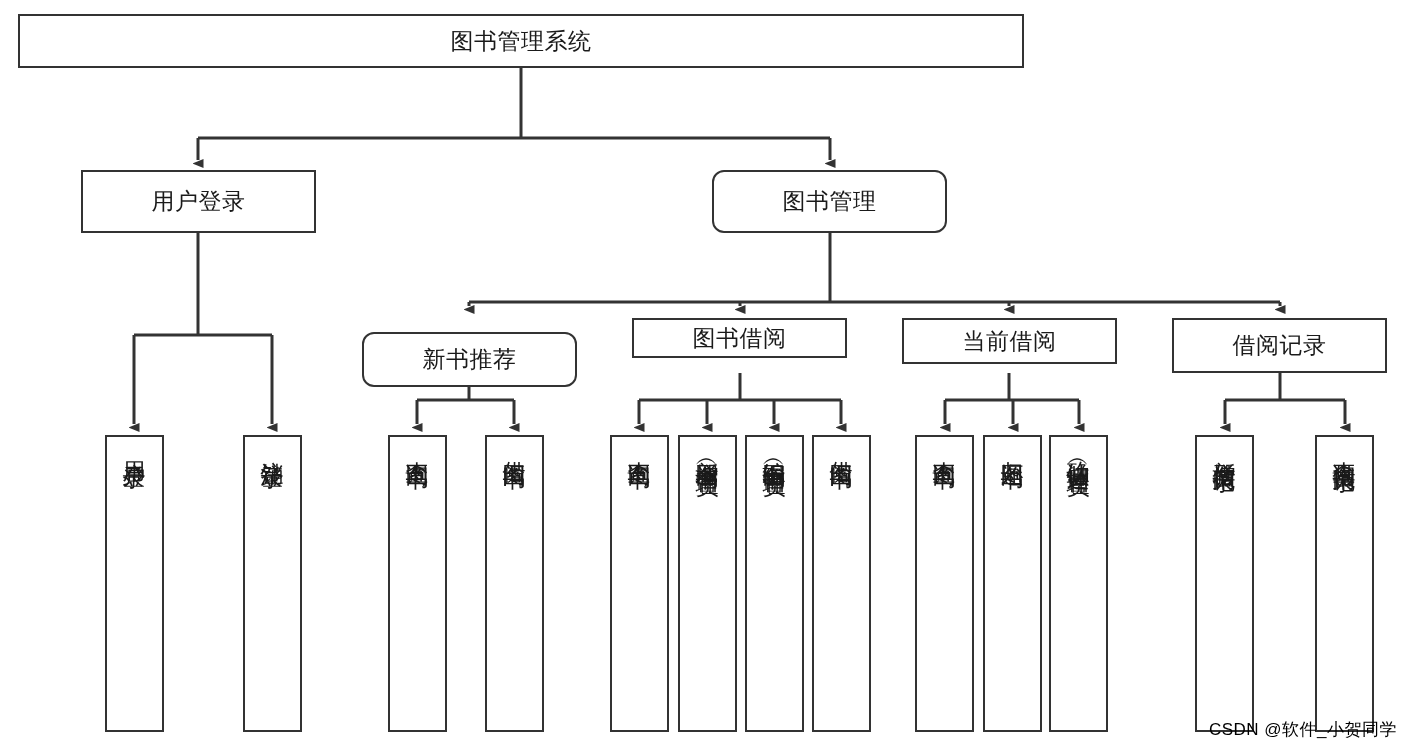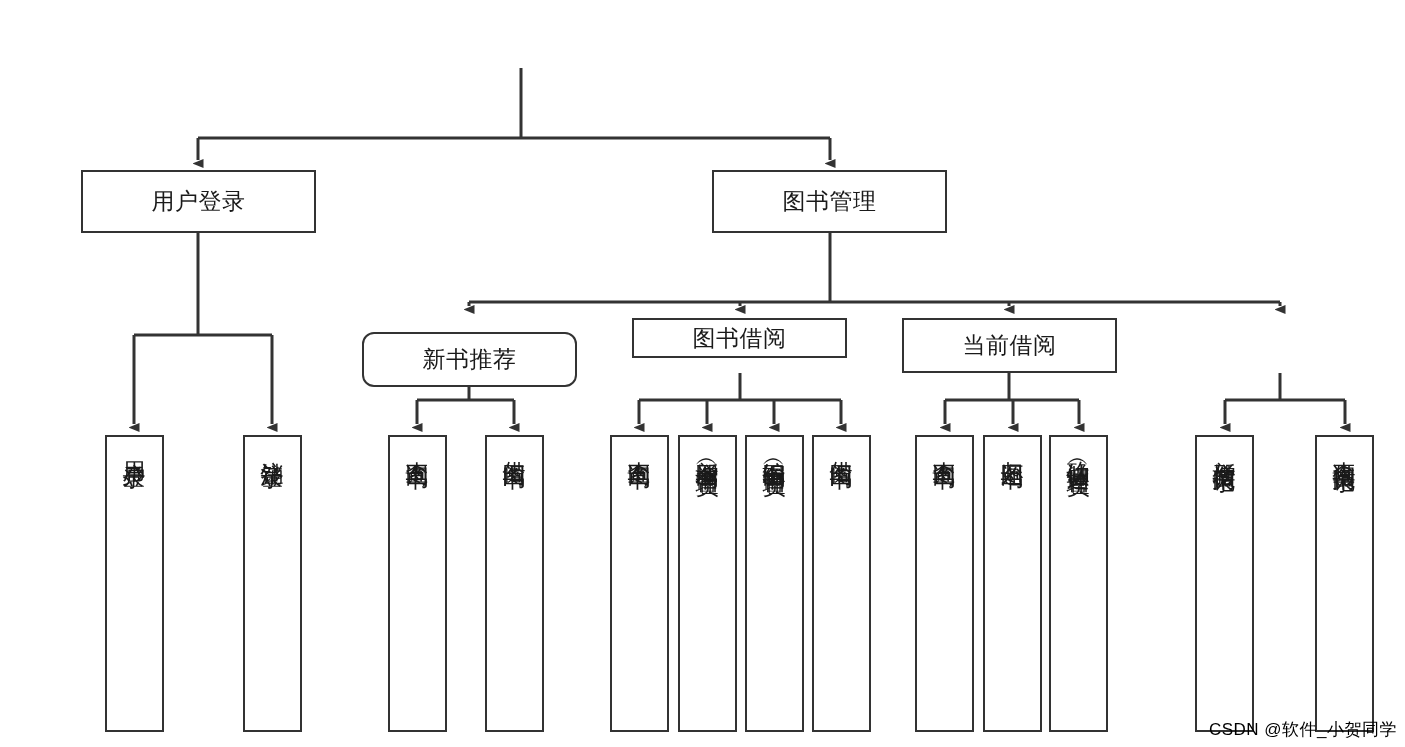--- a/index.html
+++ b/index.html
@@ -118,41 +118,47 @@
       <path d="M 1013,400 L 1013,424" marker-end="url(#arrowhead)"></path>
       <path d="M 1079,400 L 1079,424" marker-end="url(#arrowhead)"></path>
 
       <path d="M 1280,373 L 1280,400"></path>
       <path d="M 1225,400 L 1345,400"></path>
       <path d="M 1225,400 L 1225,424" marker-end="url(#arrowhead)"></path>
       <path d="M 1345,400 L 1345,424" marker-end="url(#arrowhead)"></path>
     </g>
   </svg>
 
+  <div class="node-box node-root node-h" style="left:18px; top:14px; width:1006px; height:54px;">
+    <span class="node-label">图书管理系统</span>
+  </div>
 
   <div class="node-box node-h" style="left:81px; top:170px; width:235px; height:63px;">
     <span class="node-label">用户登录</span>
   </div>
 
-  <div class="node-box node-h" style="left:712px; top:170px; width:235px; height:63px;">
+  <div class="node-box node-h" style="left:712px; top:170px; width:235px; height:63px;border-radius:12px;">
     <span class="node-label">图书管理</span>
   </div>
 
   <div class="node-box node-h" style="left:362px; top:332px; width:215px; height:55px;border-radius:12px;">
     <span class="node-label">新书推荐</span>
   </div>
 
   <div class="node-box node-h" style="left:632px; top:318px; width:215px; height:40px;">
     <span class="node-label">图书借阅</span>
   </div>
 
-  <div class="node-box node-h" style="left:902px; top:318px; width:215px; height:55px;">
+  <div class="node-box node-h" style="left:902px; top:318px; width:215px; height:46px;">
     <span class="node-label">当前借阅</span>
   </div>
 
+  <div class="node-box node-h" style="left:1172px; top:318px; width:215px; height:55px;">
+    <span class="node-label">借阅记录</span>
+  </div>
 
   <div class="node-box node-v" style="left:105px; top:435px; width:59px; height:297px;">
     <span class="node-label">用户登录</span>
   </div>
 
   <div class="node-box node-v" style="left:243px; top:435px; width:59px; height:297px;">
     <span class="node-label">注销登录</span>
   </div>
 
   <div class="node-box node-v" style="left:388px; top:435px; width:59px; height:297px;">

